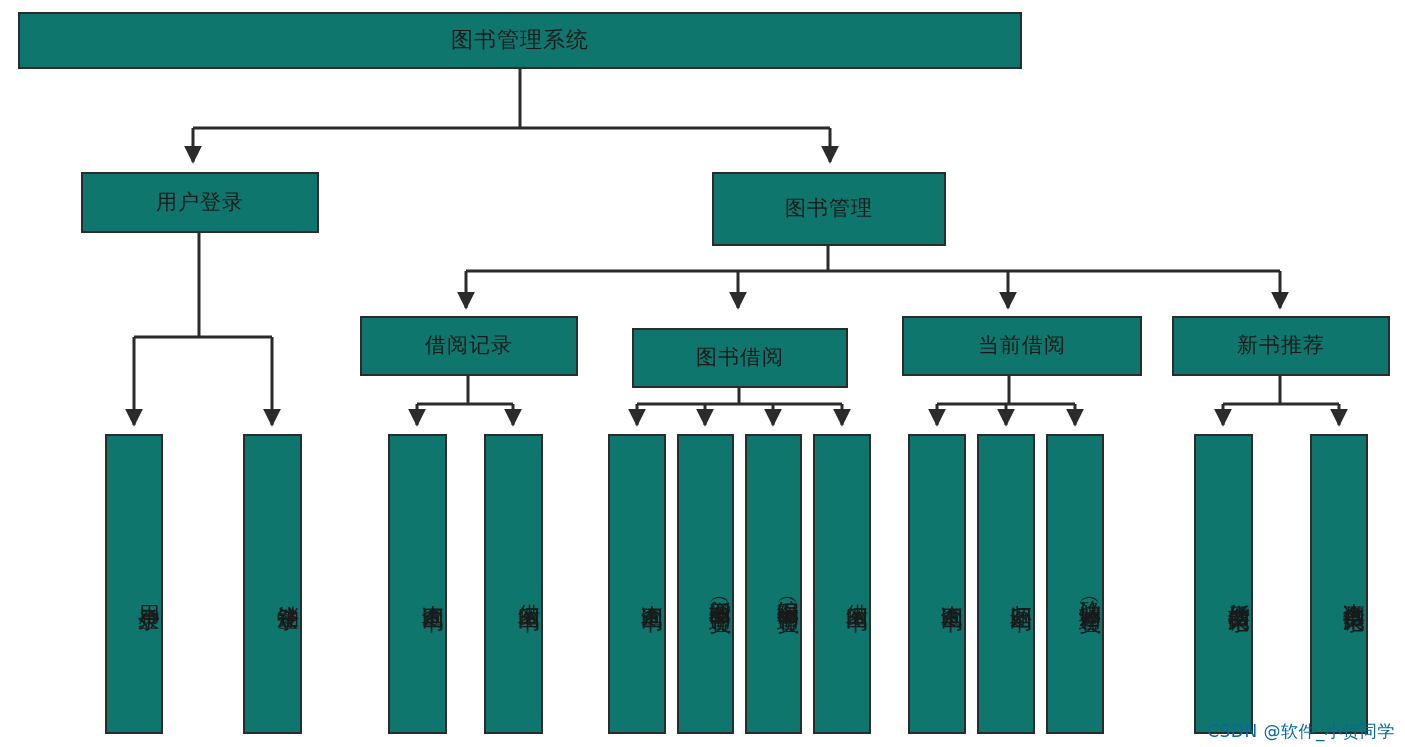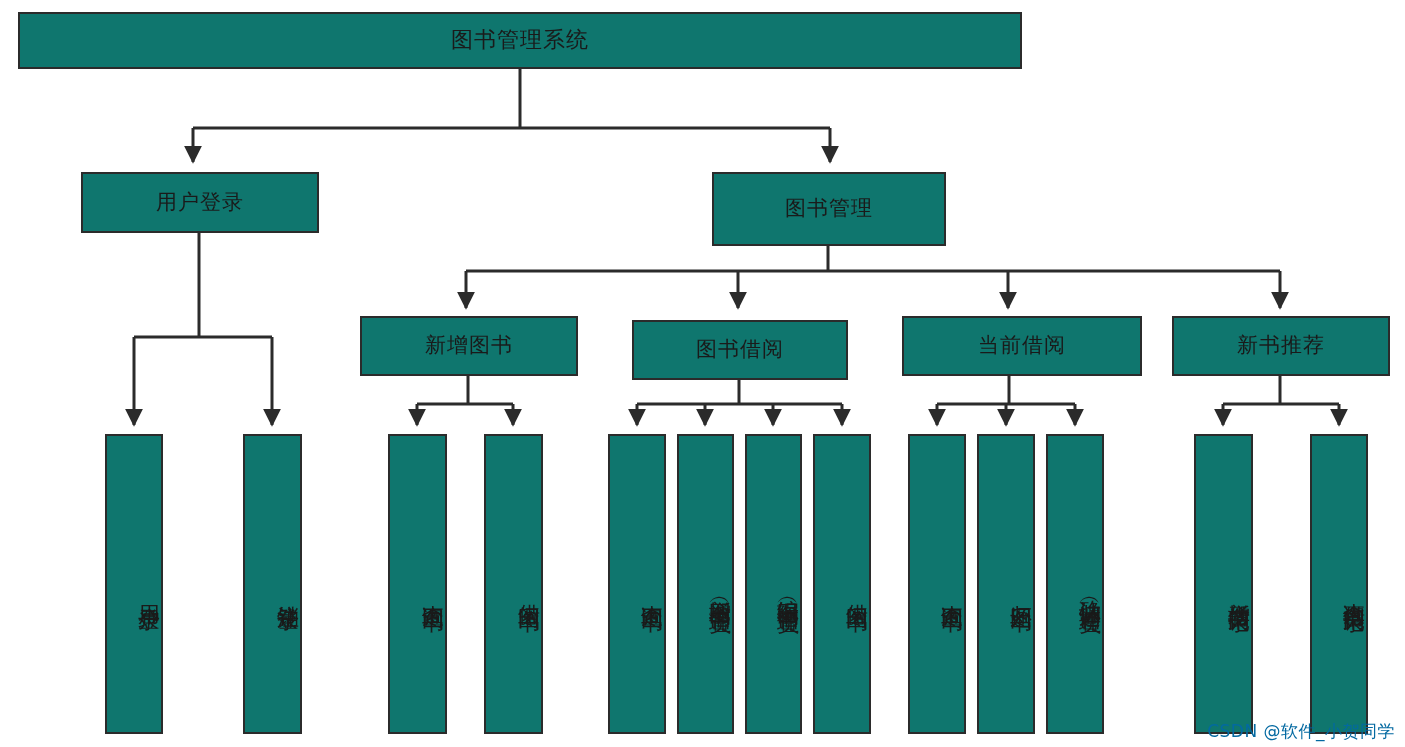--- a/index.html
+++ b/index.html
@@ -126,23 +126,23 @@
   </div>
 
   <div class="node horiz" style="left:81px; top:172px; width:238px; height:61px;">
     <span>用户登录</span>
   </div>
   <div class="node horiz" style="left:712px; top:172px; width:234px; height:74px;">
     <span>图书管理</span>
   </div>
 
   <div class="node horiz" style="left:360px; top:316px; width:218px; height:60px;">
-    <span>新增图书</span>
+    <span>借阅记录</span>
   </div>
-  <div class="node horiz" style="left:632px; top:320px; width:216px; height:60px;">
+  <div class="node horiz" style="left:632px; top:328px; width:216px; height:60px;">
     <span>图书借阅</span>
   </div>
   <div class="node horiz" style="left:902px; top:316px; width:240px; height:60px;">
     <span>当前借阅</span>
   </div>
   <div class="node horiz" style="left:1172px; top:316px; width:218px; height:60px;">
     <span>新书推荐</span>
   </div>
 
   <div class="node leaf" style="left:105px; top:434px; width:58px; height:300px;">

